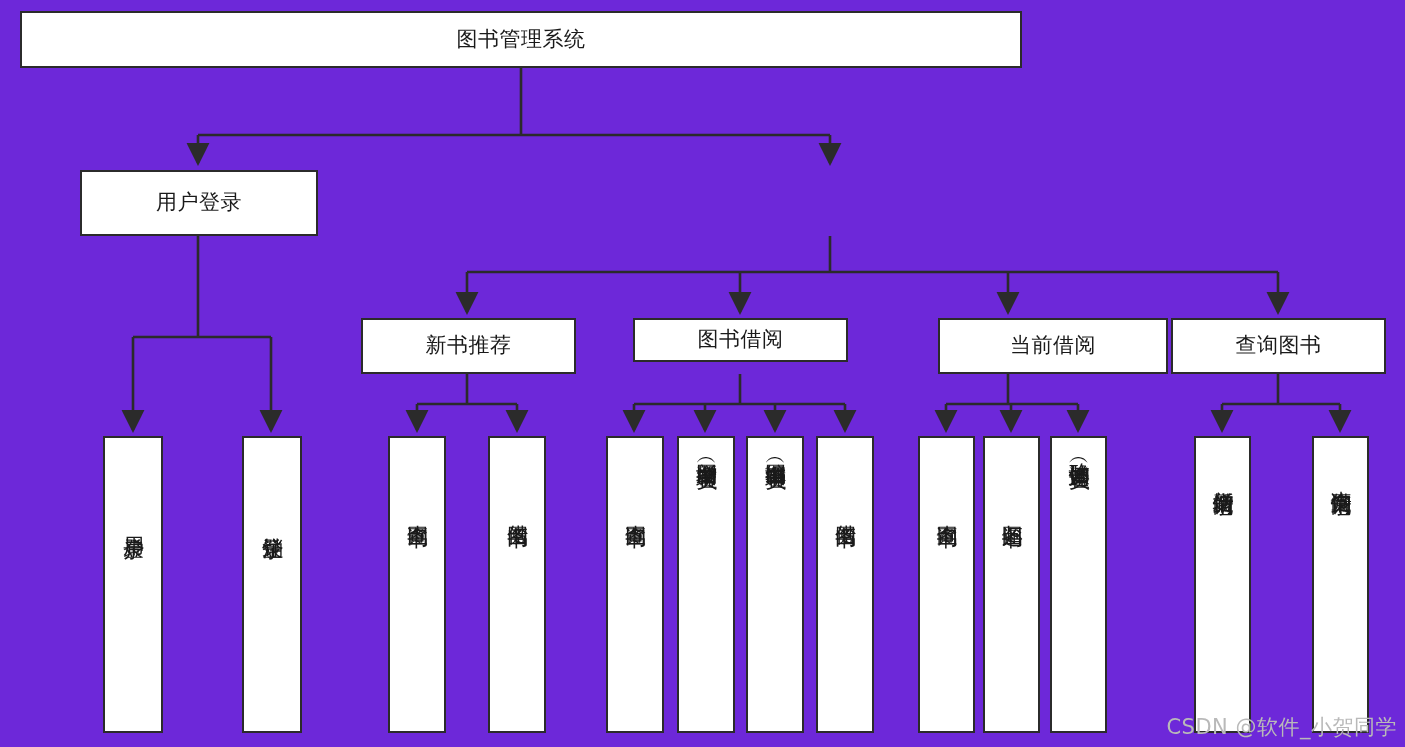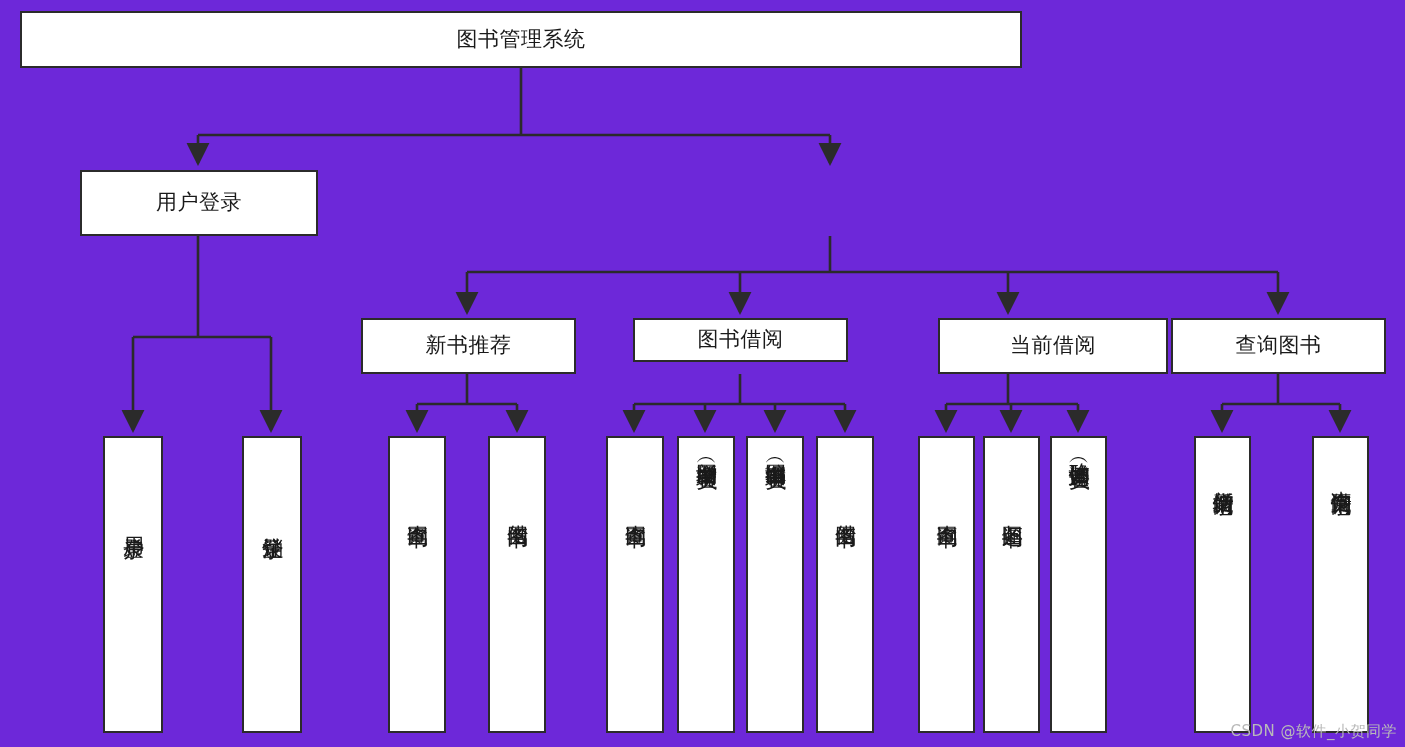--- a/index.html
+++ b/index.html
@@ -55,21 +55,21 @@
     white-space: nowrap;
   }
   .node-v.mid .label {
     position: relative;
     top: 0;
   }
   .watermark {
     position: absolute;
     right: 8px;
     bottom: 6px;
-    font-size: 15px;
+    font-size: 21px;
     color: #b9b9b9;
     letter-spacing: 0.5px;
     white-space: nowrap;
   }
 </style>
 </head>
 <body>
 
 <div id="canvas">
 

